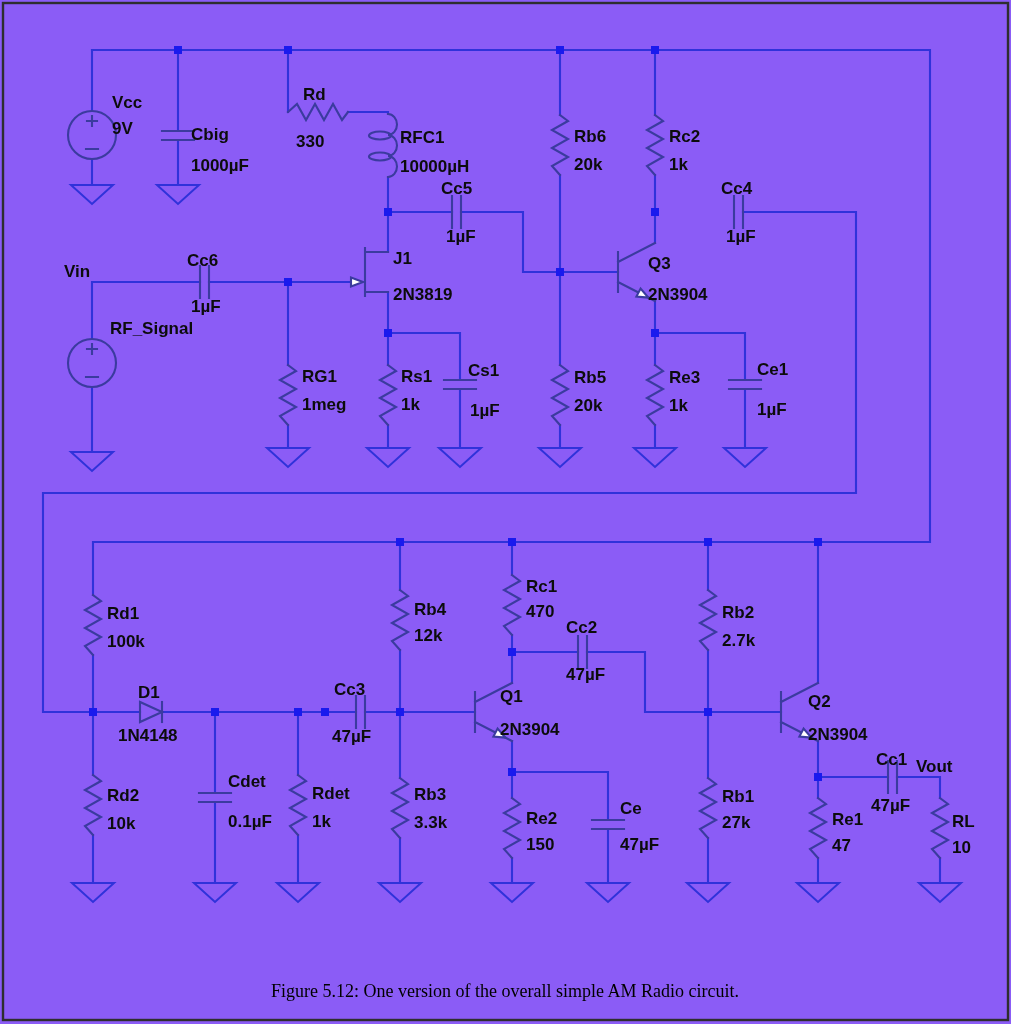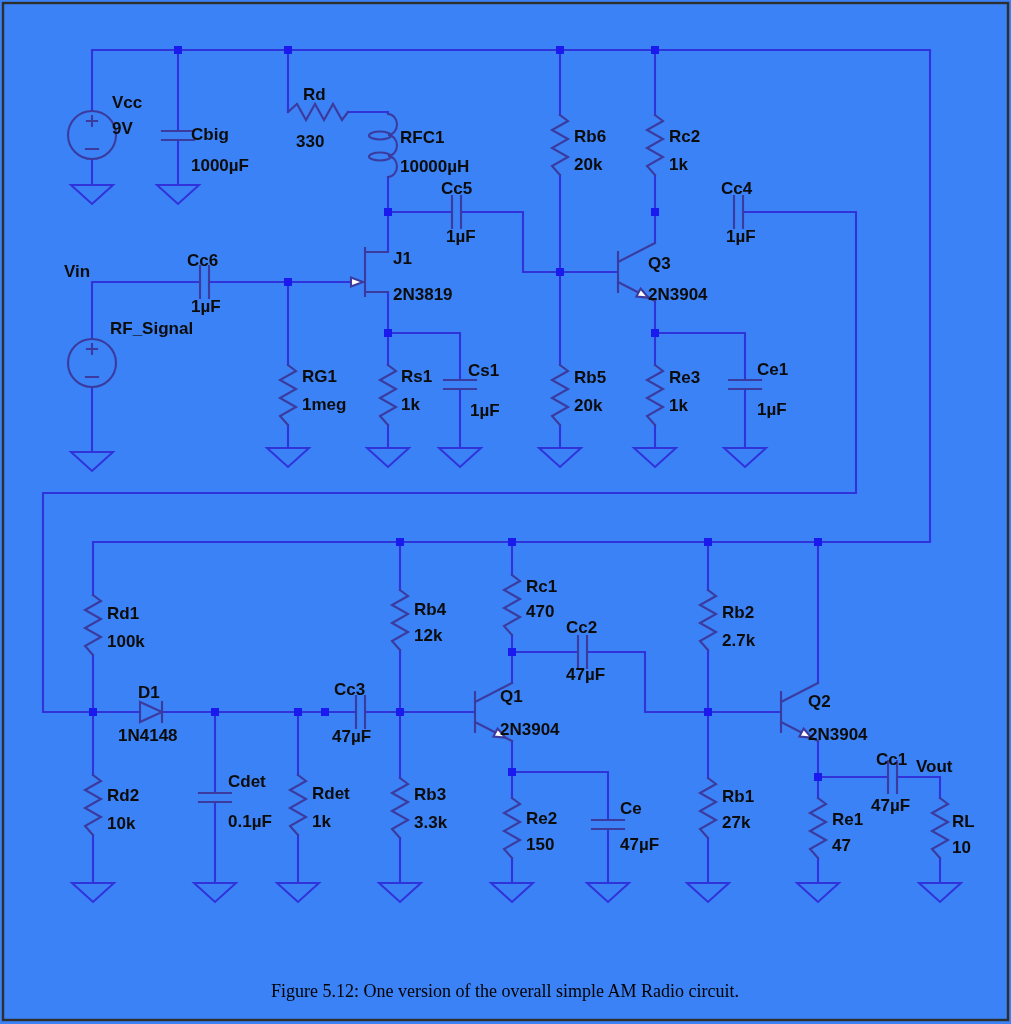--- a/index.html
+++ b/index.html
@@ -1,16 +1,16 @@
 <!DOCTYPE html>
 <html><head>
 <meta charset="utf-8">
 <style>
   html,body{margin:0;padding:0;background:#ffffff;}
-  .page{position:relative;width:1011px;height:1024px;background:#3b82f6;font-family:"Liberation Sans",sans-serif;}
+  .page{position:relative;width:1011px;height:1024px;background:#8b5cf6;font-family:"Liberation Sans",sans-serif;}
   .wire{stroke:#3032da;stroke-width:2.1;fill:none;stroke-linecap:square;}
   .comp{stroke:#3b3b9f;stroke-width:2.1;fill:none;stroke-linecap:square;}
   .gnd{stroke:#3032da;stroke-width:2;fill:none;}
   .dot{fill:#1a1aee;stroke:none;}
   .lbl{font:bold 17px "Liberation Sans",sans-serif;fill:#0c0c0c;}
   .caption{font:18px "Liberation Serif",serif;fill:#000;}
   .frame{fill:none;stroke:#2e2e2e;stroke-width:2.4;}
 </style>
 </head>
 <body>

